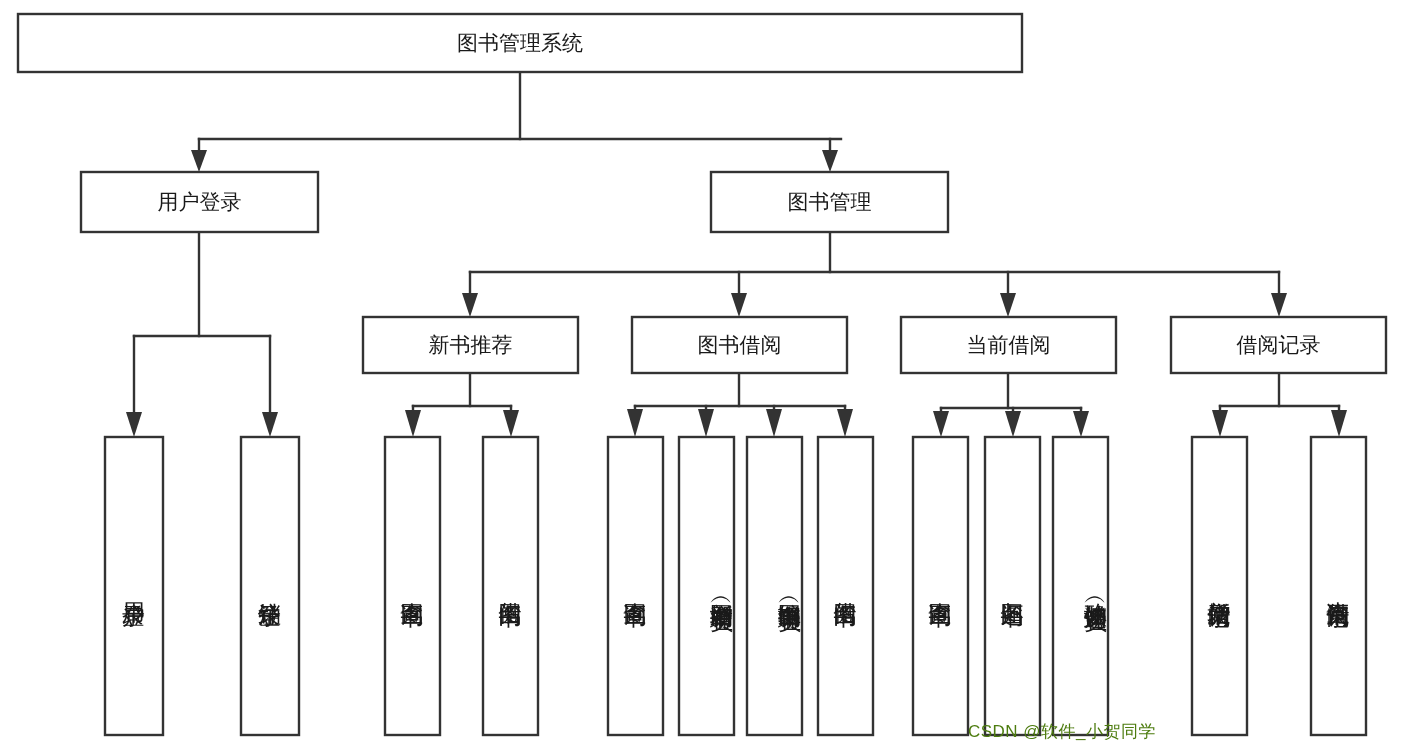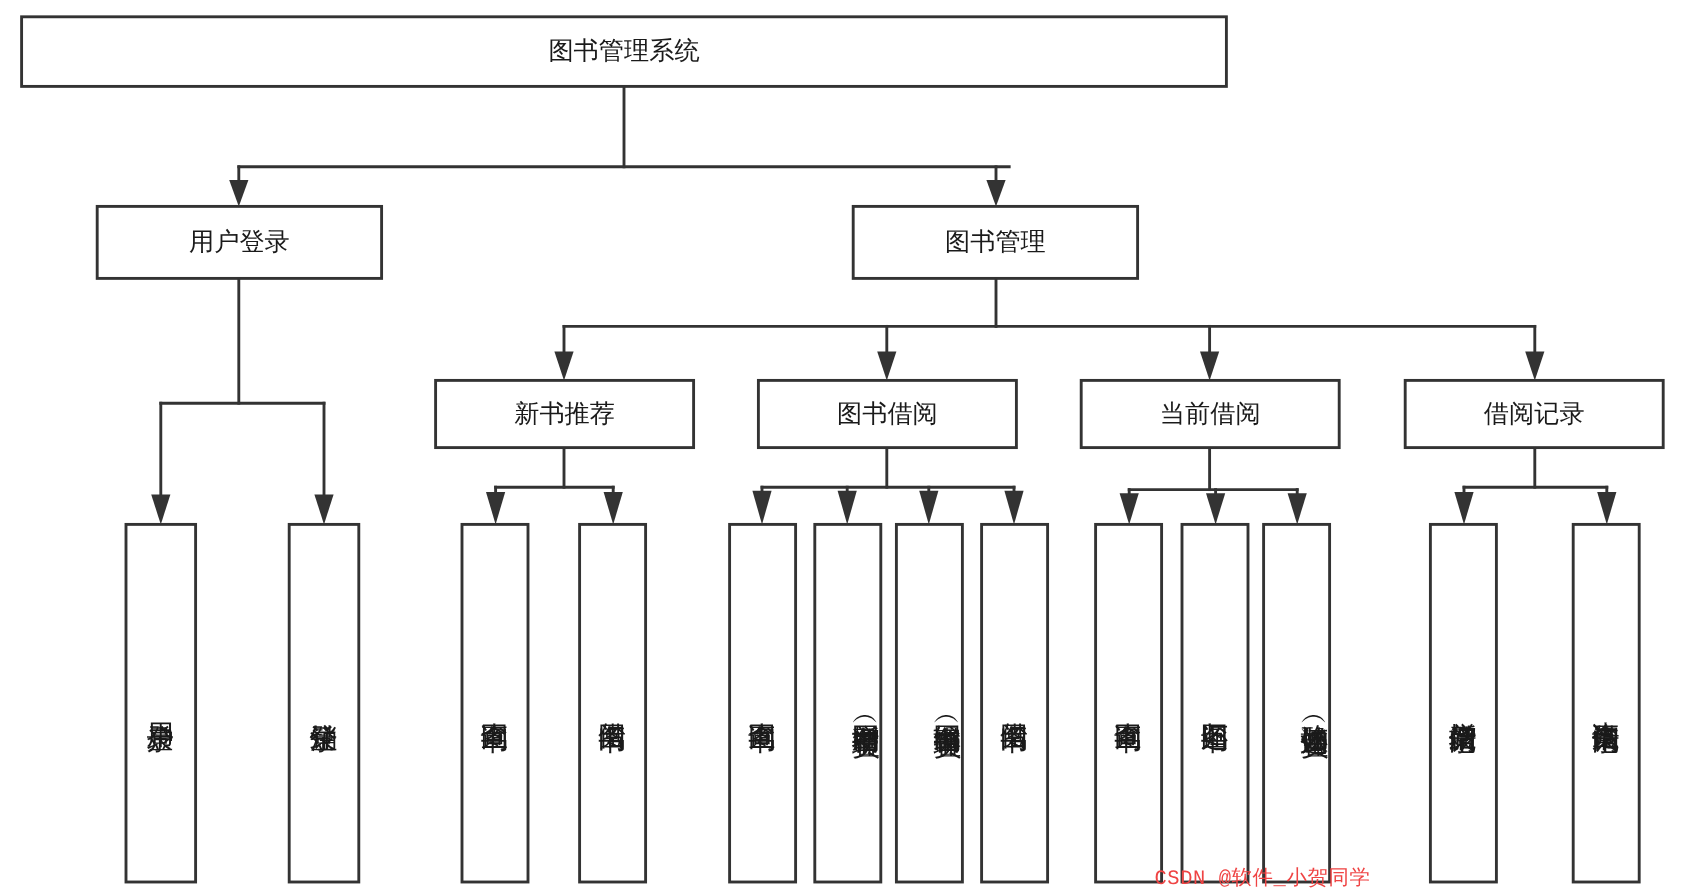--- a/index.html
+++ b/index.html
@@ -11,20 +11,21 @@
     width: 1405px;
     height: 747px;
     font-family: "Liberation Sans", sans-serif;
     overflow: hidden;
     position: relative;
   }
   #diagram-root {
     position: relative;
     width: 1150px;
     height: 747px;
+    padding-left: 14px;
   }
   svg#tree-svg {
     position: absolute;
     left: 0;
     top: 0;
     width: 1405px;
     height: 747px;
   }
   .node-box {
     fill: #ffffff;
@@ -63,23 +64,23 @@
     white-space: nowrap;
     pointer-events: none;
   }
   .leaf-label.centered {
     align-items: center;
   }
   #watermark {
     position: absolute;
     right: 8px;
     bottom: 4px;
-    font-family: Liberation Mono, monospace;
+    font-family: Liberation Sans, sans-serif;
     font-size: 17px;
-    color: #ef4444;
+    color: #4d7c0f;
     white-space: nowrap;
     letter-spacing: 0.5px;
   }
 </style>
 </head>
 <body>
 
 <div id="diagram-root">
 
   <svg id="tree-svg" viewBox="0 0 1405 747">

